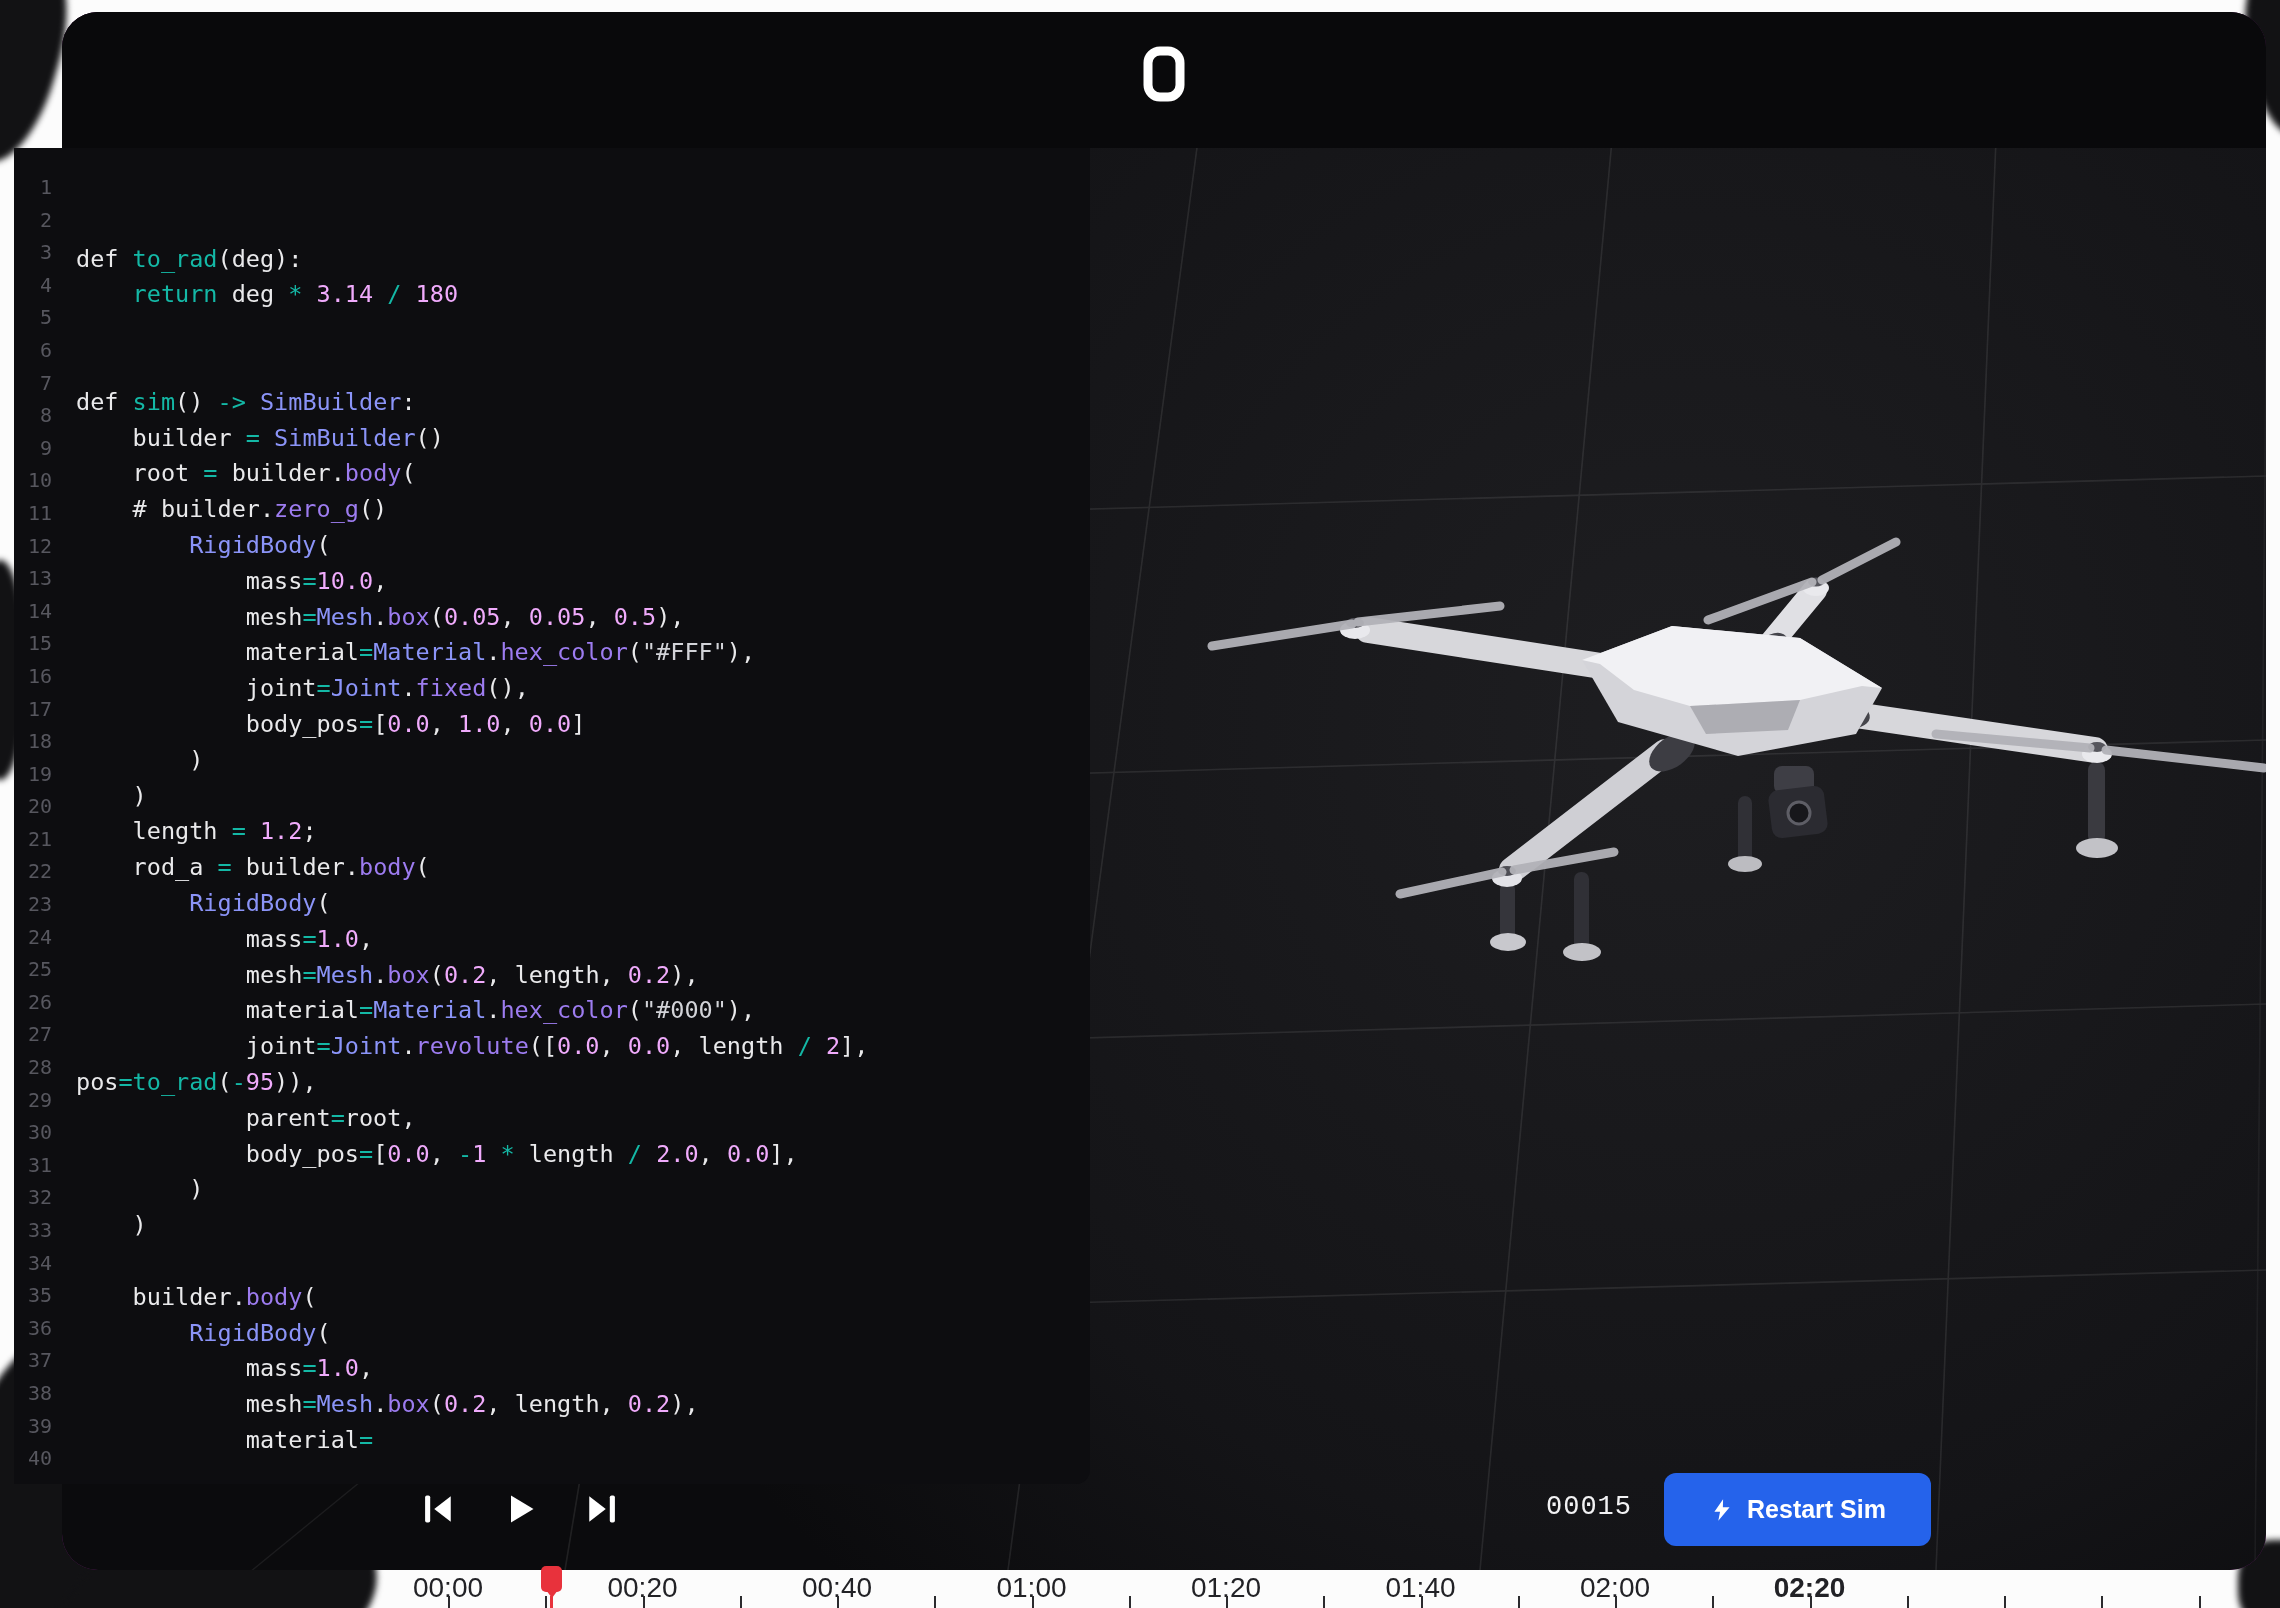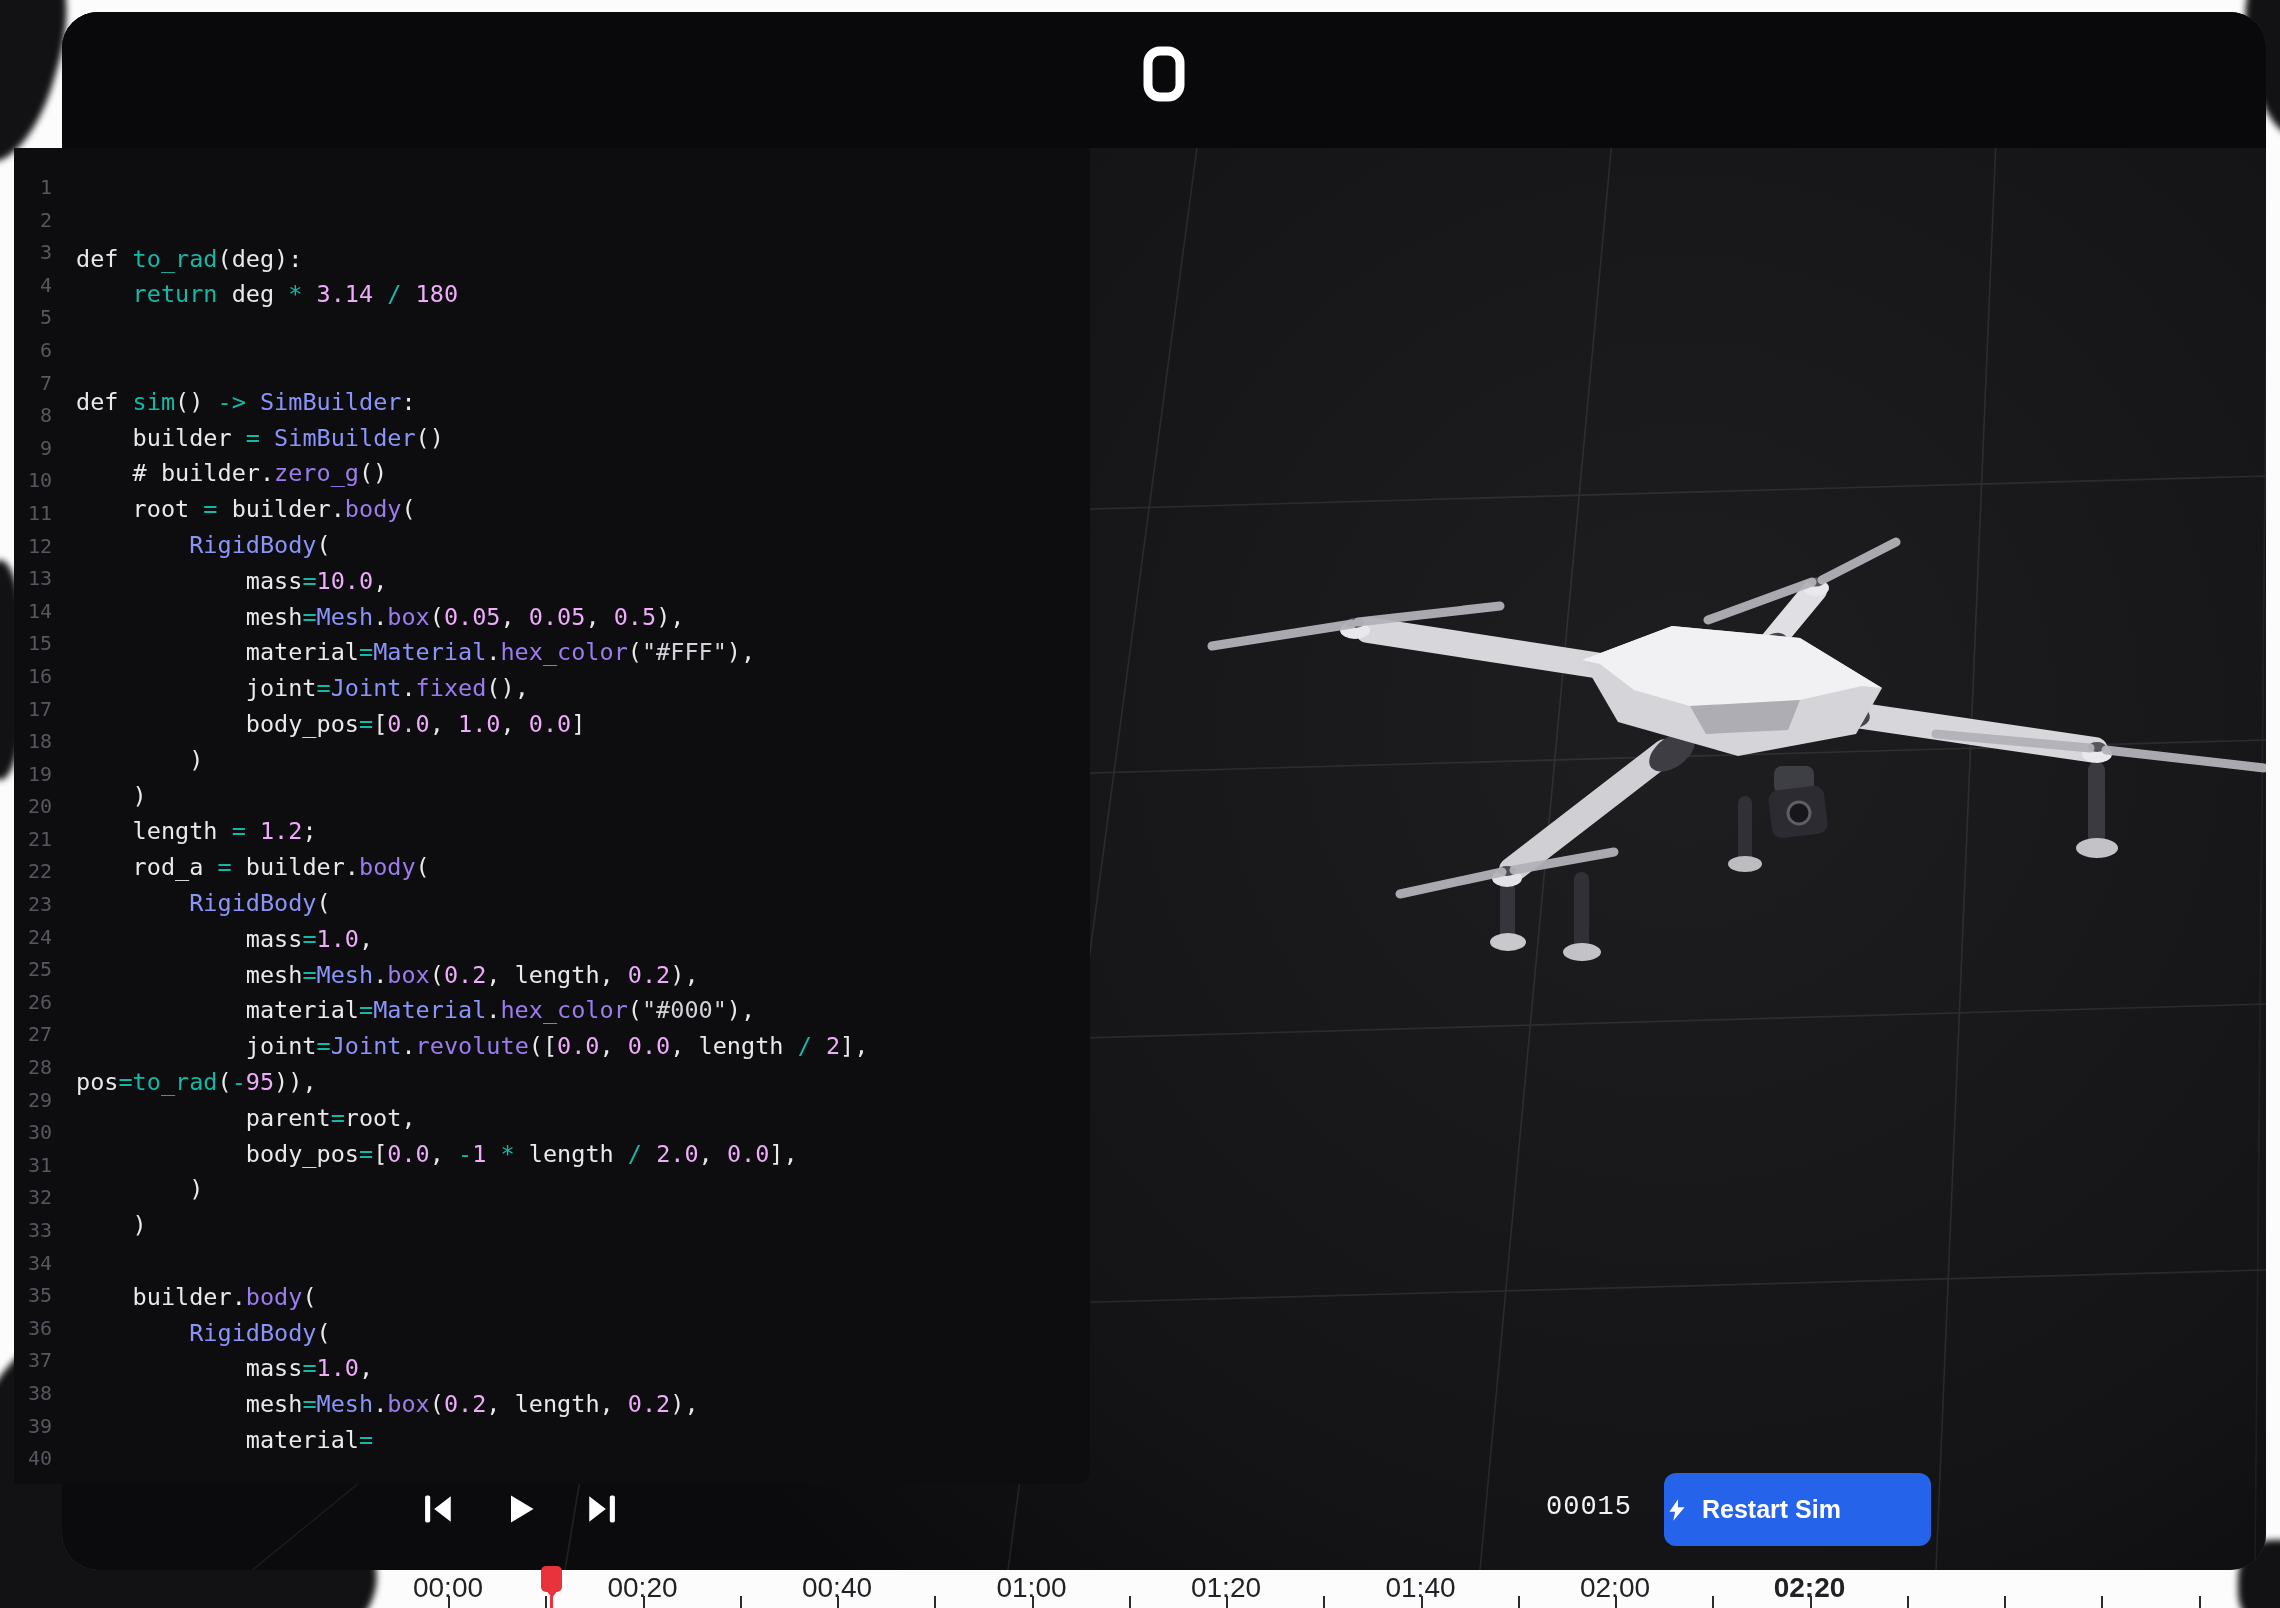--- a/index.html
+++ b/index.html
@@ -40,21 +40,21 @@
   .tok-m{color:#9d7cf0}
   .tok-s{color:#d2d3d8}
 
   
   .transport{position:absolute;left:358px;top:1479px;display:flex;gap:46px;align-items:center;z-index:3}
   .tbtn{width:36px;height:36px;background:none;border:none;cursor:pointer;padding:0;display:block}
   .tbtn svg{display:block}
   .counter{position:absolute;left:1440px;top:1480px;width:130px;text-align:right;z-index:3;
            font-family:"Liberation Mono","DejaVu Sans Mono",monospace;font-size:27px;letter-spacing:1px;color:#f2f2f4}
   .restart{position:absolute;left:1602px;top:1461px;width:267px;height:73px;border:none;cursor:pointer;
-           background:#2563eb;border-radius:12px;display:flex;align-items:center;gap:12px;z-index:3}
+           background:#2563eb;border-radius:12px;display:flex;align-items:center;justify-content:center;gap:12px;z-index:3}
   .restart .lbl{color:#ffffff;font-size:25px;font-weight:700;font-family:"Liberation Sans",sans-serif}
 
   
   .timeline{position:absolute;left:0;top:1560px;width:2280px;height:48px;z-index:3}
   .tl-label{position:absolute;top:12px;transform:translateX(-50%);font-size:28px;font-weight:500;color:#222226}
   .tick{position:absolute;top:36px;width:2px;height:12px;background:#2b2b2e}
   .playhead{position:absolute;left:541px;top:6px;width:21px;z-index:4}
   .ph-handle{width:21px;height:26px;background:#e8323c;border-radius:5px;position:relative}
   .ph-handle::after{content:"";position:absolute;left:4.5px;top:24px;border-left:6px solid transparent;
                     border-right:6px solid transparent;border-top:8px solid #e8323c}
@@ -230,22 +230,22 @@
       </div>
     <div class="codecol">
         <div class="code-line"></div>
         <div class="code-line"></div>
         <div class="code-line"><span class="tok-d">def </span><span class="tok-k">to_rad</span><span class="tok-d">(deg):</span></div>
         <div class="code-line"><span class="tok-d">    </span><span class="tok-k">return</span><span class="tok-d"> deg </span><span class="tok-k">*</span><span class="tok-d"> </span><span class="tok-n">3.14</span><span class="tok-d"> </span><span class="tok-k">/</span><span class="tok-d"> </span><span class="tok-n">180</span></div>
         <div class="code-line"></div>
         <div class="code-line"></div>
         <div class="code-line"><span class="tok-d">def </span><span class="tok-k">sim</span><span class="tok-d">() </span><span class="tok-k">-&gt;</span><span class="tok-d"> </span><span class="tok-t">SimBuilder</span><span class="tok-d">:</span></div>
         <div class="code-line"><span class="tok-d">    builder </span><span class="tok-k">=</span><span class="tok-d"> </span><span class="tok-t">SimBuilder</span><span class="tok-d">()</span></div>
+        <div class="code-line"><span class="tok-d">    root </span><span class="tok-k">=</span><span class="tok-d"> builder.</span><span class="tok-m">body</span><span class="tok-d">(</span></div>
         <div class="code-line"><span class="tok-d">    # builder.</span><span class="tok-m">zero_g</span><span class="tok-d">()</span></div>
-        <div class="code-line"><span class="tok-d">    root </span><span class="tok-k">=</span><span class="tok-d"> builder.</span><span class="tok-m">body</span><span class="tok-d">(</span></div>
         <div class="code-line"><span class="tok-d">        </span><span class="tok-t">RigidBody</span><span class="tok-d">(</span></div>
         <div class="code-line"><span class="tok-d">            mass</span><span class="tok-k">=</span><span class="tok-n">10.0</span><span class="tok-d">,</span></div>
         <div class="code-line"><span class="tok-d">            mesh</span><span class="tok-k">=</span><span class="tok-t">Mesh</span><span class="tok-d">.</span><span class="tok-m">box</span><span class="tok-d">(</span><span class="tok-n">0.05</span><span class="tok-d">, </span><span class="tok-n">0.05</span><span class="tok-d">, </span><span class="tok-n">0.5</span><span class="tok-d">),</span></div>
         <div class="code-line"><span class="tok-d">            material</span><span class="tok-k">=</span><span class="tok-t">Material</span><span class="tok-d">.</span><span class="tok-m">hex_color</span><span class="tok-d">(</span><span class="tok-s">"#FFF"</span><span class="tok-d">),</span></div>
         <div class="code-line"><span class="tok-d">            joint</span><span class="tok-k">=</span><span class="tok-t">Joint</span><span class="tok-d">.</span><span class="tok-m">fixed</span><span class="tok-d">(),</span></div>
         <div class="code-line"><span class="tok-d">            body_pos</span><span class="tok-k">=</span><span class="tok-d">[</span><span class="tok-n">0.0</span><span class="tok-d">, </span><span class="tok-n">1.0</span><span class="tok-d">, </span><span class="tok-n">0.0</span><span class="tok-d">]</span></div>
         <div class="code-line"><span class="tok-d">        )</span></div>
         <div class="code-line"><span class="tok-d">    )</span></div>
         <div class="code-line"><span class="tok-d">    length </span><span class="tok-k">=</span><span class="tok-d"> </span><span class="tok-n">1.2</span><span class="tok-d">;</span></div>
         <div class="code-line"><span class="tok-d">    rod_a </span><span class="tok-k">=</span><span class="tok-d"> builder.</span><span class="tok-m">body</span><span class="tok-d">(</span></div>

